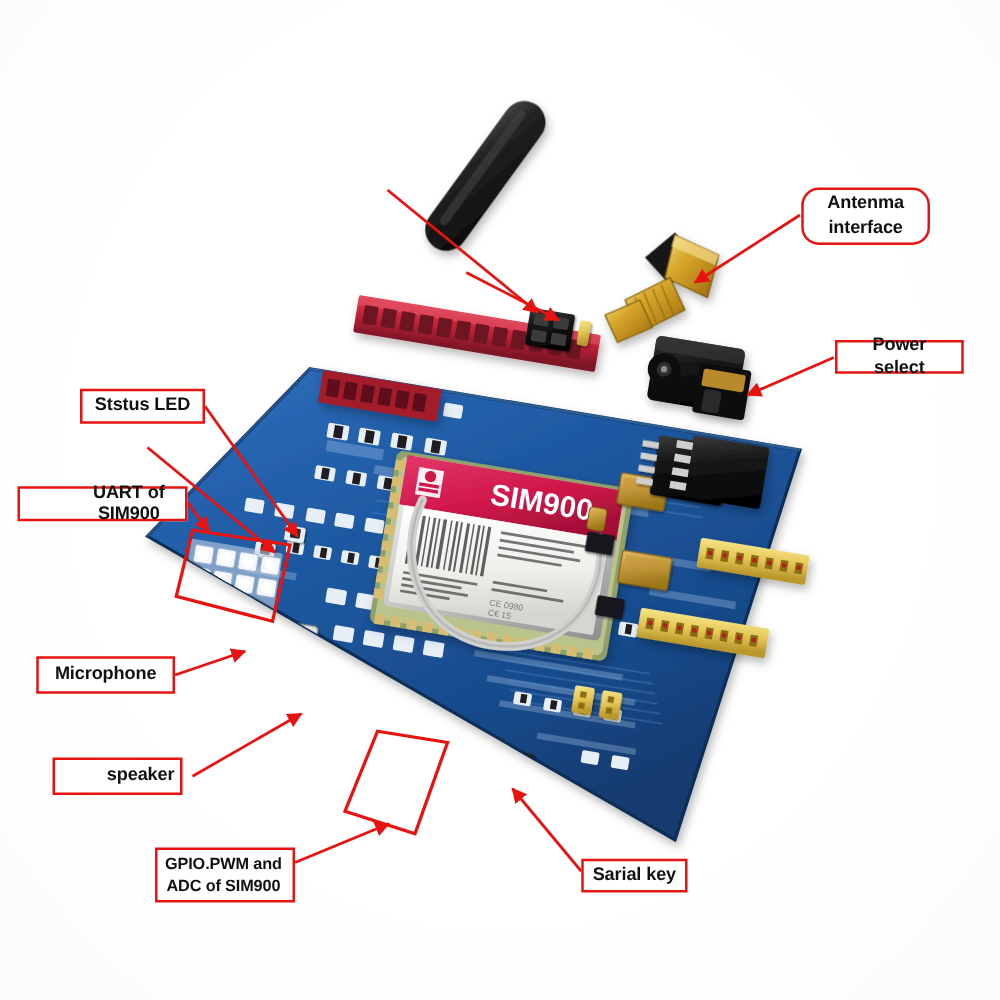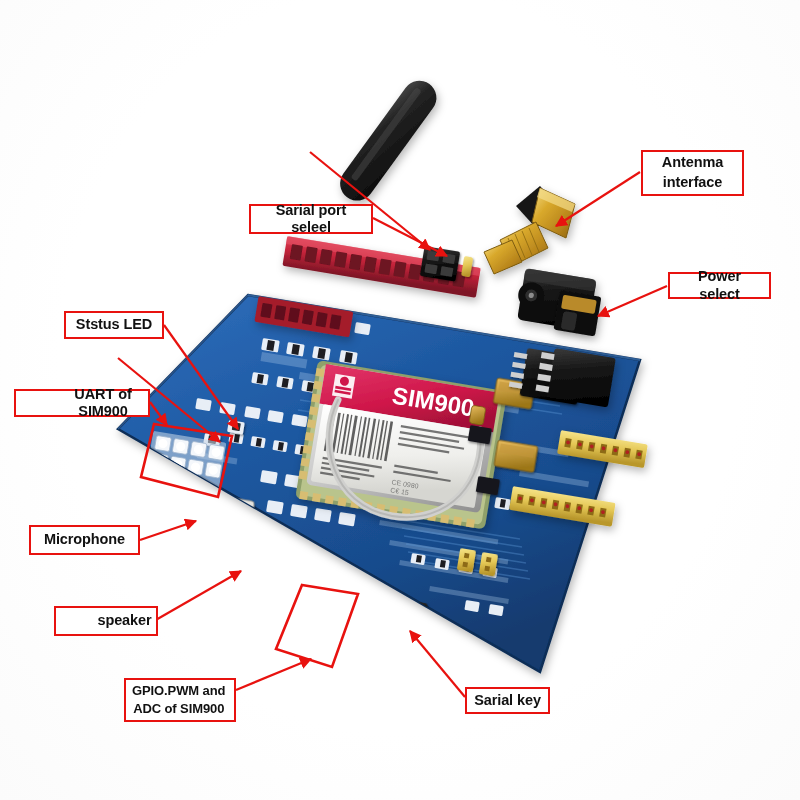--- a/index.html
+++ b/index.html
@@ -642,33 +642,32 @@
       <line x1="118" y1="358" x2="220" y2="442"></line>
       <line x1="150" y1="402" x2="167" y2="425"></line>
       <line x1="140" y1="540" x2="196" y2="521"></line>
       <line x1="154" y1="621" x2="241" y2="571"></line>
       <line x1="236" y1="690" x2="311" y2="659"></line>
       <line x1="465" y1="697" x2="410" y2="631"></line>
     </g>
   </svg>
 
 
-  <div class="label" style="left:249px;top:204px;width:124px;height:30px;">Sarial port seleel</div>
-
-  <div class="label two-line" style="left:641px;top:150px;width:103px;height:46px;">Antenma
+
+  <div class="label two-line" style="left:641px;top:150px;width:103px;height:46px;border-radius:14px;">Antenma
 interface</div>
 
   <div class="label" style="left:668px;top:272px;width:103px;height:27px;">Power select</div>
 
   <div class="label" style="left:64px;top:311px;width:100px;height:28px;">Ststus LED</div>
 
 
   <div class="label" style="left:14px;top:389px;width:136px;height:28px;padding-left:48px;">UART of SIM900</div>
 
   <div class="label" style="left:29px;top:525px;width:111px;height:30px;">Microphone</div>
 
-  <div class="label" style="left:54px;top:606px;width:104px;height:30px;padding-left:43px;">speaker</div>
+  <div class="label" style="left:42px;top:606px;width:104px;height:30px;padding-left:43px;">speaker</div>
 
   <div class="label two-line left-align" style="left:124px;top:678px;width:112px;height:44px;font-size:13px;align-items:flex-start;justify-content:center;">GPIO.PWM and
 ADC of SIM900</div>
 
   <div class="label" style="left:465px;top:687px;width:85px;height:27px;">Sarial key</div>
 </div>
 
 </body></html>

